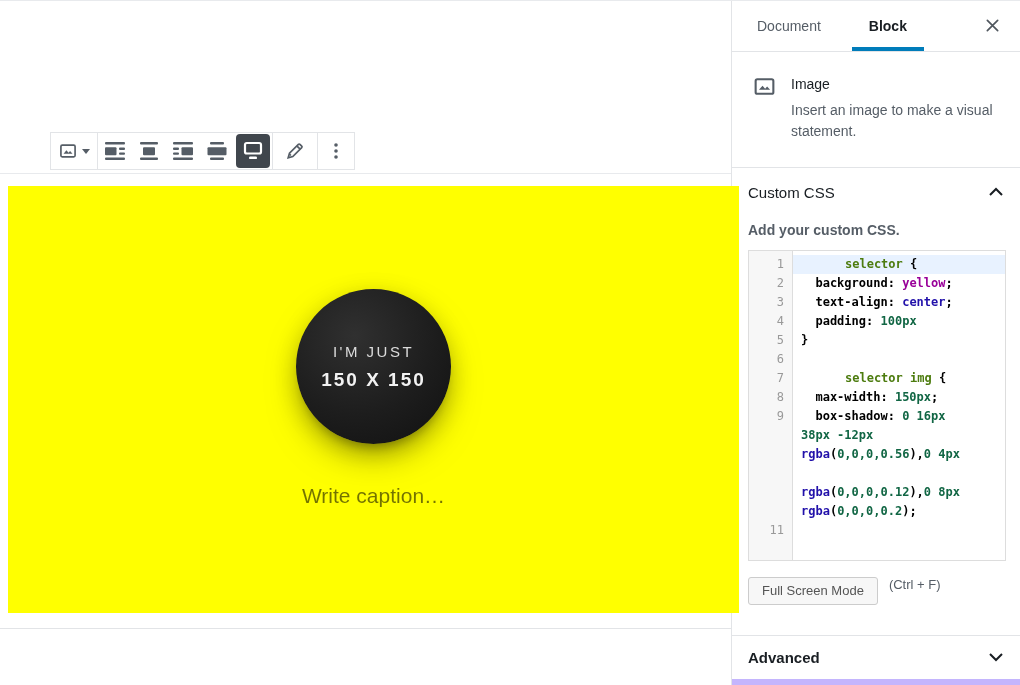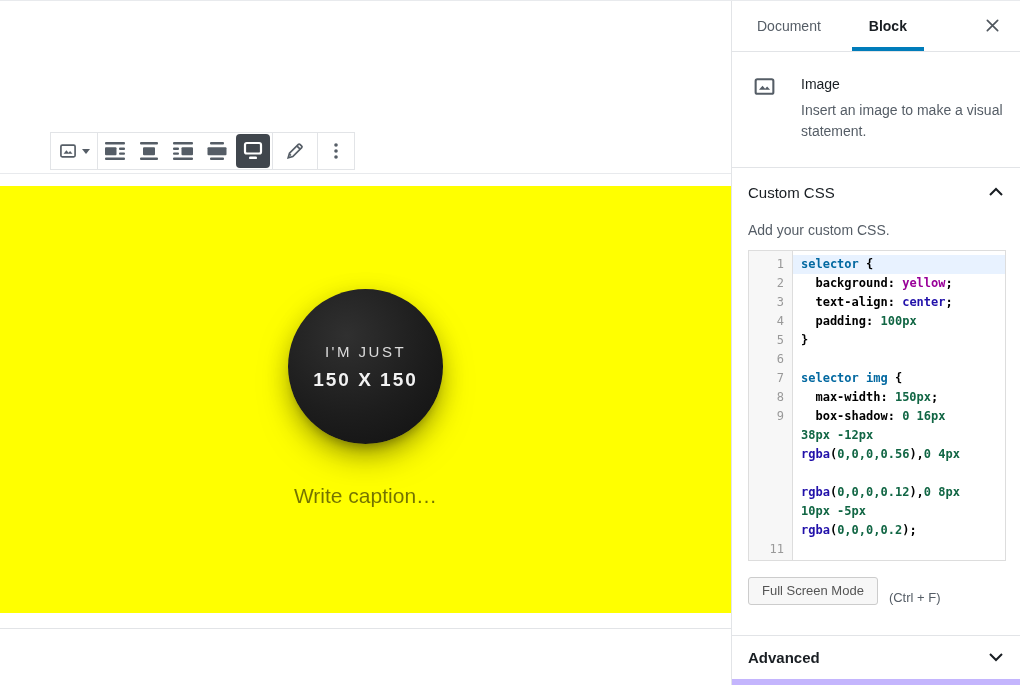--- a/index.html
+++ b/index.html
@@ -16,57 +16,57 @@
   .tb-align.active-wrap { width:38px; }
   .tb-active { width:34px; height:34px; margin:1px 2px; background:#40464d; border-radius:4px; display:flex; align-items:center; justify-content:center; }
   .tb-sep { width:1px; background:#e2e4e7; }
   .tb-edit { width:44px; }
   .tb-more { width:36px; }
   .caret-down { width:0; height:0; border-left:4px solid transparent; border-right:4px solid transparent; border-top:5px solid #555d66; }
 
   .block-outline-top { position:absolute; left:0; top:172px; width:731px; height:1px; background:#e8eaed; }
   .canvas-bottom-rule { position:absolute; left:0; top:627px; width:731px; height:1px; background:#e2e4e7; }
 
-  .image-block { position:absolute; left:0; top:185px; width:731px; height:427px; background:#ffff00; display:flex; flex-direction:column; align-items:center; }
+  .image-block { position:absolute; left:8px; top:185px; width:731px; height:427px; background:#ffff00; display:flex; flex-direction:column; align-items:center; }
   .circle-image { margin-top:103px; width:155px; height:155px; border-radius:50%;
       background:radial-gradient(circle at 38% 30%, #303030 0%, #1d1d1d 55%, #101010 100%);
       box-shadow:0 16px 38px -12px rgba(0,0,0,0.56), 0 4px 25px 0 rgba(0,0,0,0.12), 0 8px 10px -5px rgba(0,0,0,0.2);
       display:flex; flex-direction:column; align-items:center; justify-content:center; }
   .circle-line1 { color:#dcdcdc; font-size:15px; letter-spacing:2.5px; font-weight:400; }
   .circle-line2 { color:#f2f2f2; font-size:19px; letter-spacing:2px; font-weight:700; margin-top:9px; }
   .caption { margin-top:40px; font-size:21px; color:rgba(0,0,0,0.55); cursor:text; }
 
   
   .sidebar { width:289px; height:100%; border-left:1px solid #e2e4e7; background:#fff; display:flex; flex-direction:column; }
   .tabbar { height:54px; display:flex; align-items:stretch; border-bottom:1px solid #e2e4e7; position:relative; }
   .tab { display:flex; align-items:center; padding:4px 17px; font-size:14px; color:#555d66; cursor:pointer; position:relative; margin-left:8px; }
   .tab.active { font-weight:700; color:#191e23; margin-left:14px; }
   .tab.active::after { content:""; position:absolute; left:0; right:0; bottom:0; height:4px; background:#007cba; }
   .tab-close { margin-left:auto; margin-right:10px; display:flex; align-items:center; justify-content:center; width:36px; cursor:pointer; }
 
-  .block-card { padding:22px 16px 24px 20px; border-bottom:1px solid #e2e4e7; display:flex; gap:24px; }
+  .block-card { padding:22px 16px 24px 20px; border-bottom:1px solid #e2e4e7; display:flex; gap:14px; }
   .block-card .txt { flex:1; }
   .card-title { font-size:14px; color:#191e23; margin-top:2px; }
   .card-desc { font-size:14px; color:#555d66; line-height:1.55; margin-top:8px; width:234px; }
 
   .panel-css { }
   .panel-header { display:flex; align-items:center; justify-content:space-between; padding:16px 16px 0 16px; cursor:pointer; }
   .panel-title { font-size:15px; font-weight:400; color:#191e23; }
-  .panel-sub { font-size:14px; color:#555d66; padding:0 16px; margin-top:21px; }
+  .panel-sub { font-size:14px; color:#555d66; padding:0 16px; margin-top:21px;font-weight:bold; }
 
   .codebox { position:relative; margin:12px 16px 0 16px; width:258px; height:311px; border:1px solid #ddd; background:#fff; overflow:hidden; }
   .gutter-strip { position:absolute; left:0; top:0; bottom:0; width:44px; background:#f7f7f7; border-right:1px solid #ddd; }
   .cm-rows { position:relative; padding-top:4px; }
   .cm-row { display:flex; height:19px; line-height:19px; }
   .cm-gutter { width:44px; flex:0 0 44px; text-align:right; padding-right:9px; font-family:"DejaVu Sans Mono", monospace; font-size:12px; color:#999; }
   .cm-line { flex:1; font-family:"DejaVu Sans Mono", monospace; font-size:12px; font-weight:700; white-space:pre; padding-left:8px; color:#000; }
   .cm-row.active .cm-line { background:#e8f2ff; }
-  .tok-tag { color:#0369a1; } .tok-kw { color:#990099; } .tok-atom { color:#2211aa; } .tok-num { color:#116644; } .tok-p { color:#000; }
-
-  .btn-row { display:flex; align-items:flex-end; padding:0 16px; margin-top:16px; }
+  .tok-tag { color:#4d7c0f;margin-left:44px; } .tok-kw { color:#990099; } .tok-atom { color:#2211aa; } .tok-num { color:#116644; } .tok-p { color:#000; }
+
+  .btn-row { display:flex; align-items:flex-start; padding:0 16px; margin-top:16px; }
   .wp-button { height:28px; padding:0 13px; font-size:13px; color:#555; background:#f7f7f7; border:1px solid #ccc; border-radius:3px; cursor:pointer; font-family:"Liberation Sans", sans-serif; }
   .shortcut { margin-left:11px; font-size:13px; color:#555d66; }
 
   .advanced { margin-top:30px; border-top:1px solid #e2e4e7; border-bottom:6px solid #c4b5fd; height:53px; display:flex; align-items:center; justify-content:space-between; padding:0 16px; cursor:pointer; }
   .advanced-title { font-size:15px; font-weight:700; color:#191e23; }
 
   svg { display:block; }
 </style>
 </head>
 <body>
@@ -257,24 +257,20 @@
             </div>
             <div class="cm-row">
               <span class="cm-gutter"></span>
             </div>
             <div class="cm-row">
               <span class="cm-gutter"></span>
               <span class="cm-line"><span class="tok-atom">rgba</span><span class="tok-p">(</span><span class="tok-num">0,0,0,0.12</span><span class="tok-p">),</span><span class="tok-num">0 8px</span></span>
             </div>
             <div class="cm-row">
               <span class="cm-gutter"></span>
-              <span class="cm-line"><span class="tok-num">10px -5px</span></span>
-            </div>
-            <div class="cm-row">
-              <span class="cm-gutter"></span>
               <span class="cm-line"><span class="tok-atom">rgba</span><span class="tok-p">(</span><span class="tok-num">0,0,0,0.2</span><span class="tok-p">);</span></span>
             </div>
             <div class="cm-row">
               <span class="cm-gutter">11</span>
               <span class="cm-line"></span>
             </div>
           </div>
       </div>
 
       <div class="btn-row">

